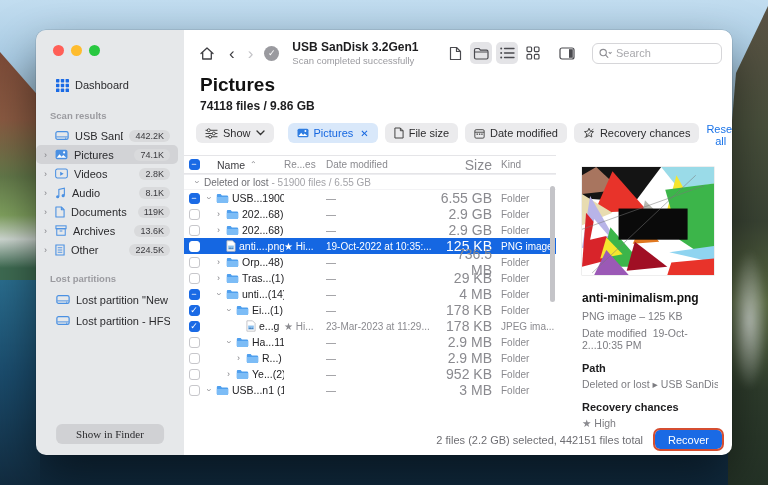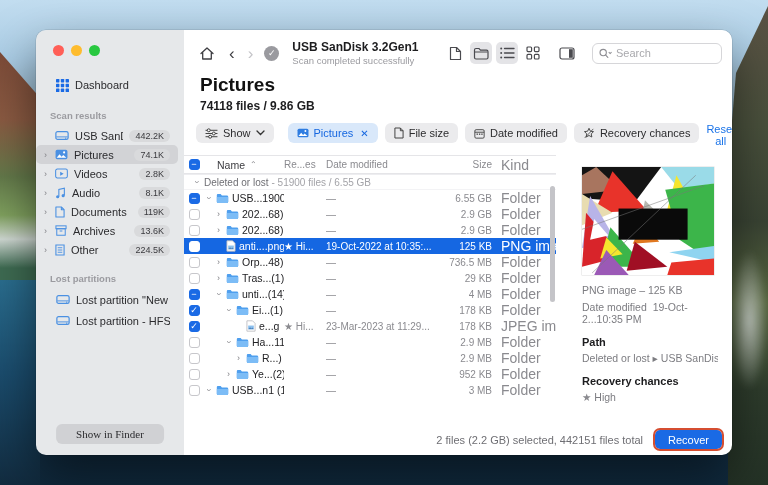--- a/index.html
+++ b/index.html
@@ -69,22 +69,22 @@
   .reset { margin-left:auto; font-size:11px; color:#1a73e8; background:none; border:none; font-family:inherit; }
 
   .content { flex:1; display:flex; min-height:0; }
   .table { width:372px; flex:0 0 auto; position:relative; border-top:1px solid #e5e5e8; }
   .thead { display:flex; align-items:center; height:18px; border-bottom:1px solid #e5e5e8; font-size:10.5px; color:#3c3c40; }
   .trow { display:flex; align-items:center; height:16px; font-size:10.5px; color:#232326; }
   .c-cb { width:20px; display:flex; justify-content:center; flex:0 0 auto; }
   .c-name { flex:1; display:flex; align-items:center; gap:3px; min-width:0; overflow:hidden; white-space:nowrap; }
   .c-rec { width:42px; flex:0 0 auto; color:#8a8a8f; font-size:10px; white-space:nowrap; overflow:hidden; }
   .c-date { width:108px; flex:0 0 auto; color:#8a8a8f; font-size:10px; white-space:nowrap; overflow:hidden; }
-  .c-size { width:58px; flex:0 0 auto; text-align:right; color:#8a8a8f; font-size:10px; }
-  .c-kind { width:64px; flex:0 0 auto; padding-left:9px; color:#8a8a8f; font-size:14px; white-space:nowrap; overflow:hidden; }
+  .c-size { width:58px; flex:0 0 auto; text-align:right; color:#8a8a8f; font-size:14px; }
+  .c-kind { width:64px; flex:0 0 auto; padding-left:9px; color:#8a8a8f; font-size:10px; white-space:nowrap; overflow:hidden; }
   .thead .c-name { font-weight:normal; padding-left:13px; gap:5px; }
   .sort { font-size:8px; color:#8a8a8f; }
   .cb { width:11px; height:11px; border-radius:3px; border:1px solid #c7c7cb; background:#fff;
     display:inline-flex; align-items:center; justify-content:center; font-size:9px; line-height:1; color:#fff; flex:0 0 auto; }
   .cb.on,.cb.mixed { background:#1a6ae5; border-color:#1a6ae5; }
   .exp { width:9px; font-size:9px; color:#7e7e83; display:inline-block; text-align:center; flex:0 0 auto; }
   .exp.open { transform:rotate(90deg); }
   .trow.section { border-top:1px solid #ededf0; border-bottom:1px solid #f3f3f5; color:#6f6f74; font-size:10px; }
   .trow.section .sec-det { color:#a3a3a8; margin-left:3px; }
   .trow.selected { background:#1567e2; color:#fff; }
@@ -700,20 +700,21 @@
           <polygon points="24,68 40,84 18,88" fill="#f5e62e"></polygon>
           <polygon points="60,52 76,72 50,74" fill="#e07820"></polygon>
           <polygon points="52,72 84,96 44,100" fill="#a00f24"></polygon>
           <polygon points="24,80 46,104 12,104" fill="#9b59b6"></polygon>
           <polygon points="86,82 130,76 130,92" fill="#8fd4f0"></polygon>
           <polygon points="88,92 130,88 130,104 84,104" fill="#e8332a"></polygon>
           <rect x="36" y="40" width="68" height="30" fill="#0a0a0a"></rect>
           <line x1="0" y1="60" x2="120" y2="18" stroke="#777" stroke-width="0.5"></line>
           <line x1="10" y1="102" x2="112" y2="8" stroke="#777" stroke-width="0.5"></line>
         </svg>
+        <div class="pv-name">anti-minimalism.png</div>
         <div class="pv-meta">PNG image – 125 KB</div>
         <div class="pv-meta"><span>Date modified</span>&nbsp;&nbsp;<span>19-Oct-2...10:35 PM</span></div>
         <div class="pv-label">Path</div>
         <div class="pv-val">Deleted or lost ▸ USB  SanDisk 3.2...</div>
         <div class="pv-label">Recovery chances</div>
         <div class="pv-val"><span class="pv-star">★</span> <span>High</span></div>
       </div>
     </div>
 
     <div class="footer">

